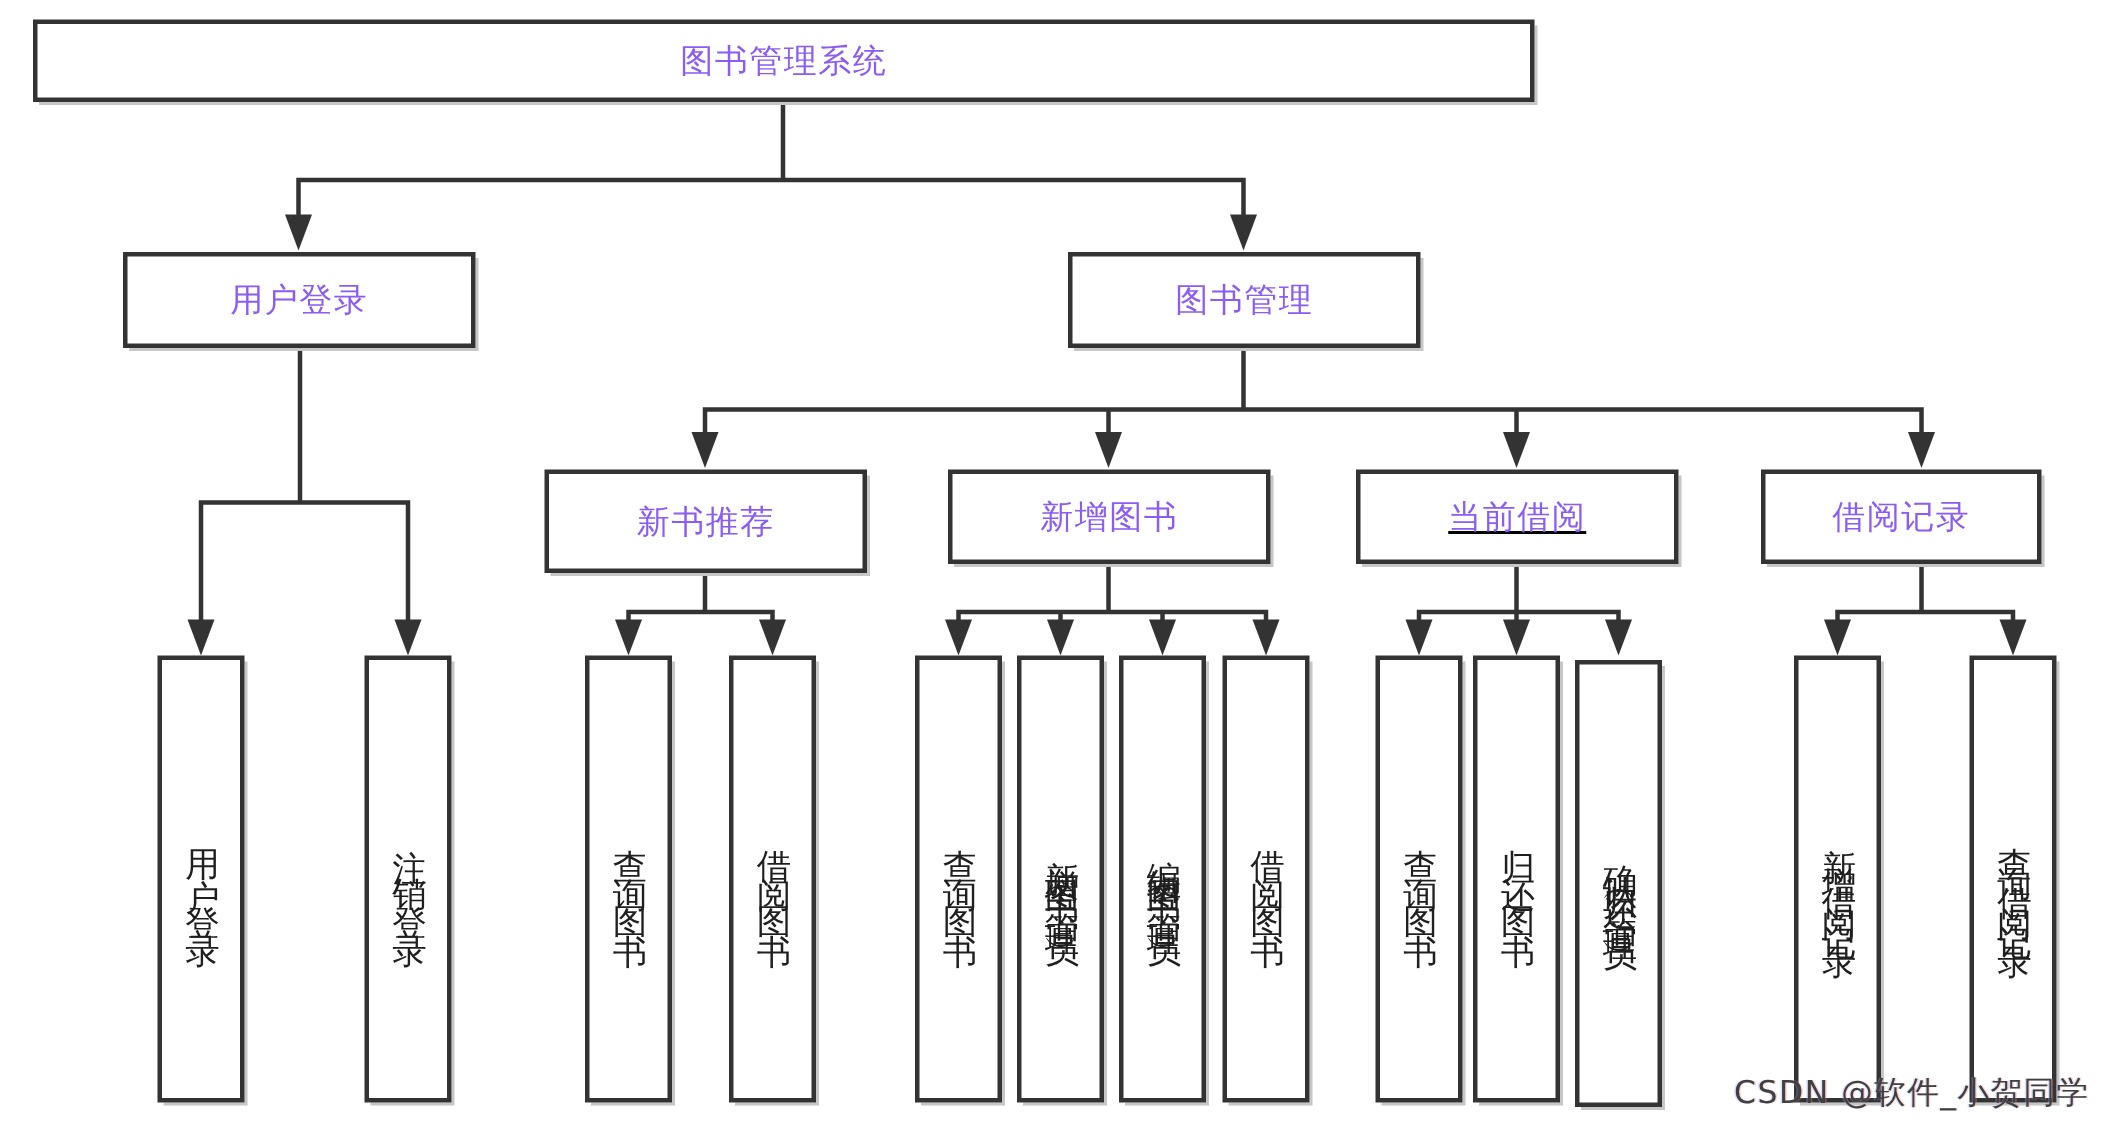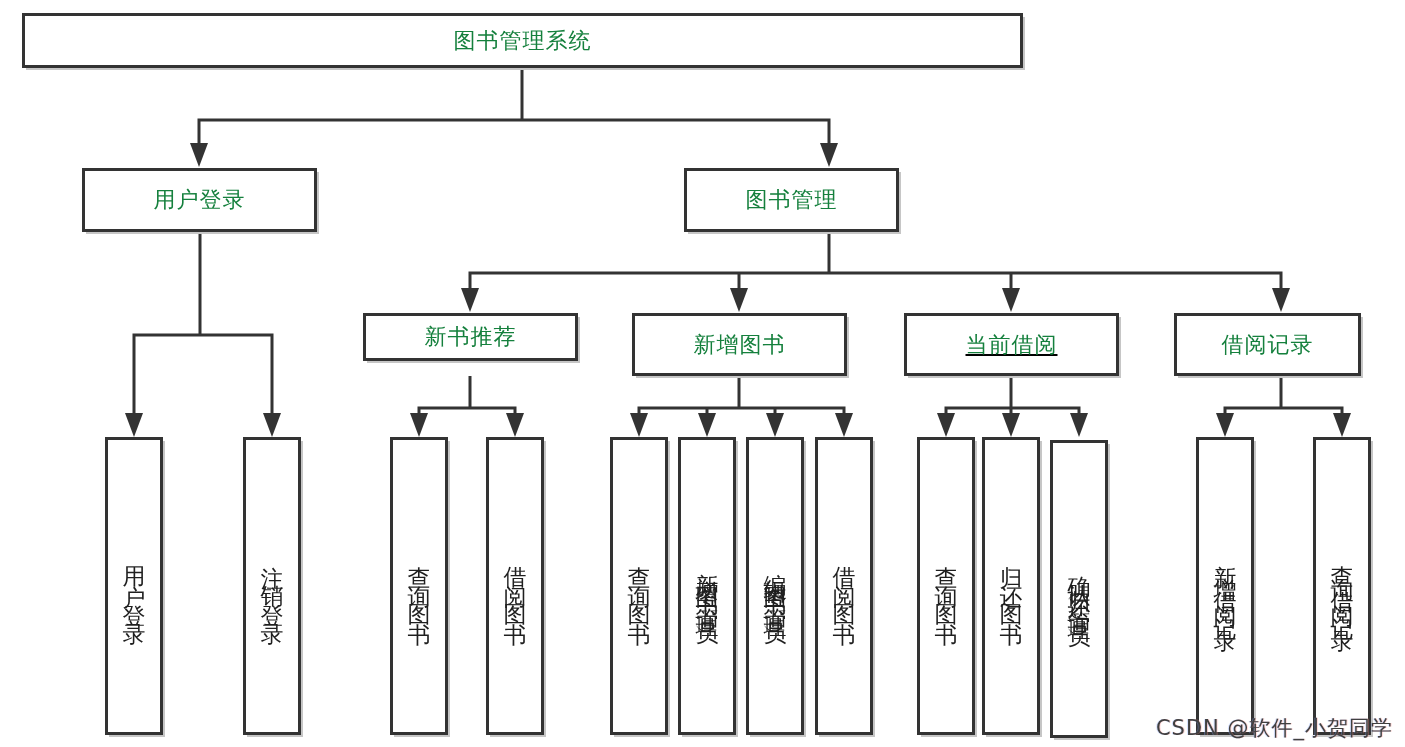--- a/index.html
+++ b/index.html
@@ -8,21 +8,21 @@
     font-family:"DejaVu Sans","Liberation Sans",sans-serif;
   }
   #wires{position:absolute;left:0;top:0;width:1405px;height:747px;}
   #wires path{stroke:#333;stroke-width:3;fill:none;}
   #wires polygon{fill:#333;stroke:none;}
   .node{
     position:absolute;box-sizing:border-box;border:3px solid #333;background:#fff;
     display:flex;align-items:center;justify-content:center;
     box-shadow:3px 3px 0 -1px #c6c6c6;z-index:2;
   }
-  .hlabel{font-size:22px;color:#15803d;letter-spacing:1px;white-space:nowrap;}
+  .hlabel{font-size:22px;color:#8b5cf6;letter-spacing:1px;white-space:nowrap;}
   .vlabel{
     writing-mode:vertical-rl;text-orientation:mixed;
     font-size:23px;color:#1f1f1f;line-height:1;white-space:nowrap;
   }
   .v-wide{letter-spacing:19px;}
   .v-mid{letter-spacing:13px;}
   .v-tight{letter-spacing:7px;}
   #watermark{
     position:absolute;top:714px;right:12px;z-index:5;
     font-size:21px;color:#404040;letter-spacing:1px;white-space:nowrap;
@@ -82,25 +82,25 @@
     <polygon points="1333,413 1351,413 1342,437"></polygon>
   </svg>
 
   <div class="node" style="left:22px;top:13px;width:1001px;height:55px;">
     <span class="hlabel">图书管理系统</span>
   </div>
 
   <div class="node" style="left:82px;top:168px;width:235px;height:64px;">
     <span class="hlabel">用户登录</span>
   </div>
-  <div class="node" style="left:684px;top:168px;width:215px;height:64px;">
+  <div class="node" style="left:712px;top:168px;width:235px;height:64px;">
     <span class="hlabel">图书管理</span>
   </div>
 
-  <div class="node" style="left:363px;top:313px;width:215px;height:48px;">
+  <div class="node" style="left:363px;top:313px;width:215px;height:69px;">
     <span class="hlabel">新书推荐</span>
   </div>
   <div class="node" style="left:632px;top:313px;width:215px;height:63px;">
     <span class="hlabel">新增图书</span>
   </div>
   <div class="node" style="left:904px;top:313px;width:215px;height:63px;text-decoration:underline;">
     <span class="hlabel">当前借阅</span>
   </div>
   <div class="node" style="left:1174px;top:313px;width:187px;height:63px;">
     <span class="hlabel">借阅记录</span>

